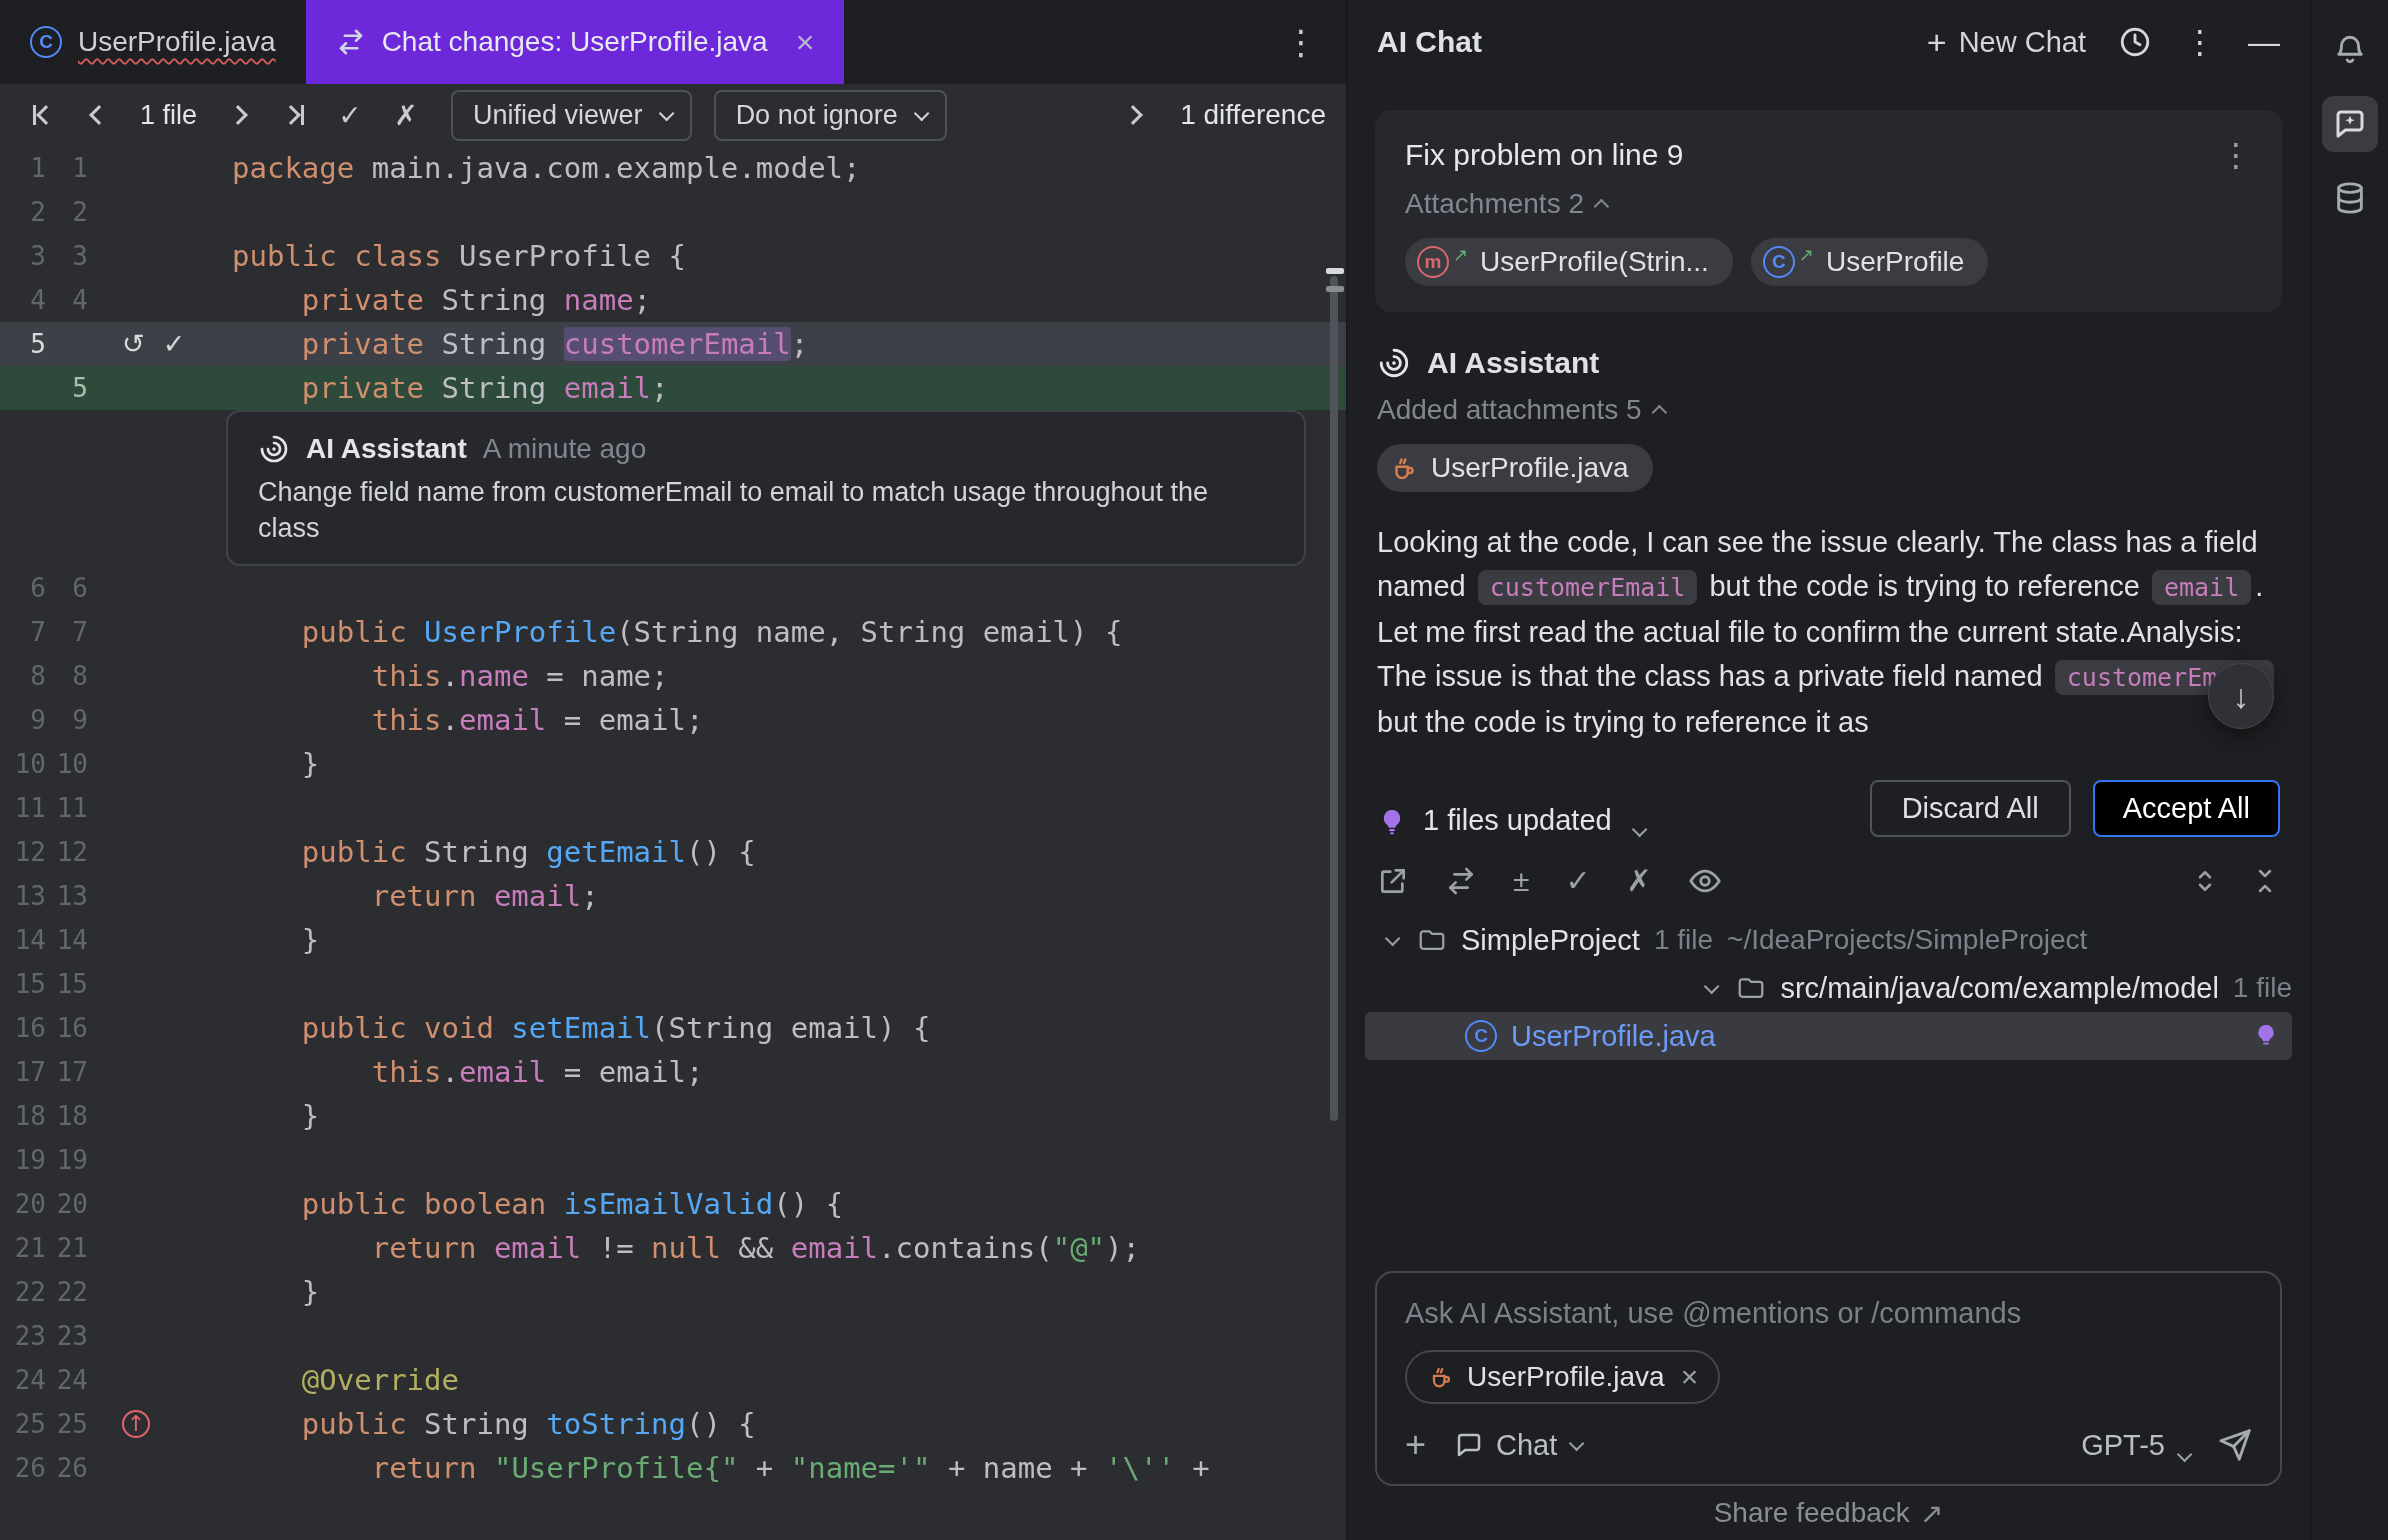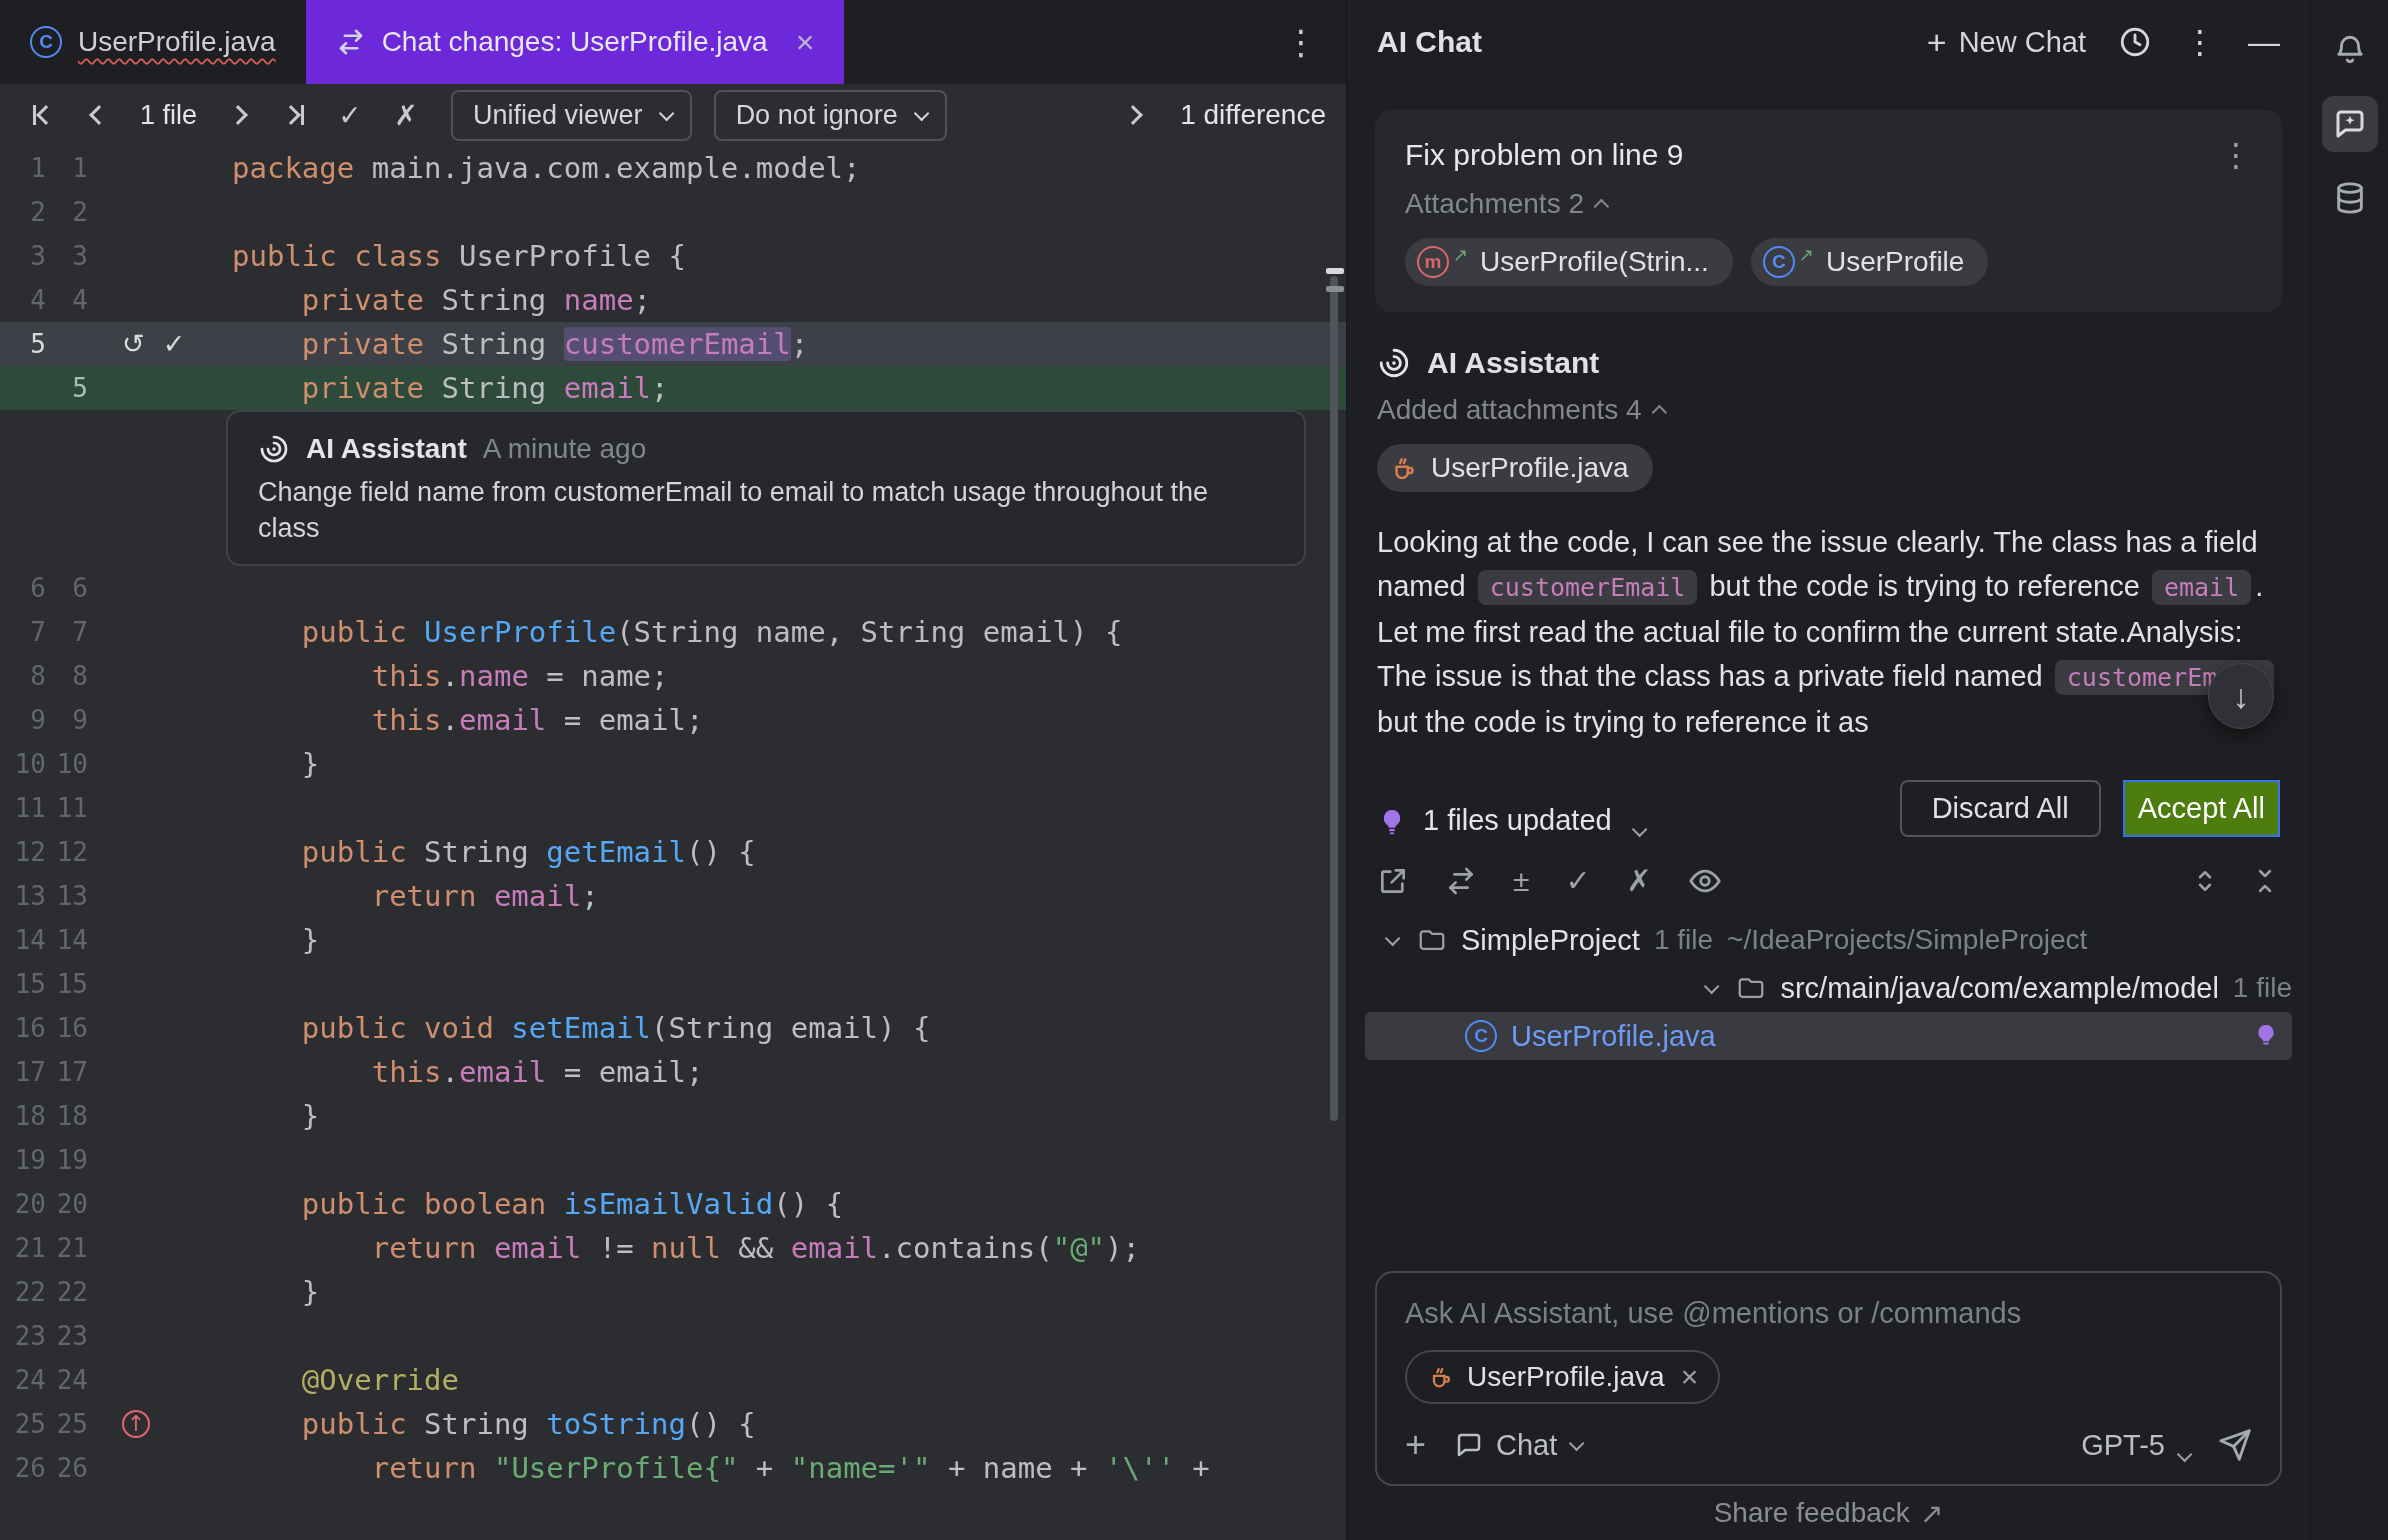--- a/index.html
+++ b/index.html
@@ -85,21 +85,21 @@
 .msg{margin-top:28px;font-size:29px;line-height:44px;color:#e0e2e6}
 .inline-code{font-family:"DejaVu Sans Mono",monospace;font-size:25px;background:#3a3c41;color:#c77dbb;border-radius:8px;padding:3px 12px;margin:0 4px;white-space:nowrap}
 
 .fab{position:absolute;right:36px;top:663px;width:66px;height:66px;border-radius:50%;background:#2f3136;border:1px solid #46484e;display:flex;align-items:center;justify-content:center;font-size:34px;color:#c7c9ce;box-shadow:0 6px 18px rgba(0,0,0,.45);cursor:pointer}
 
 .updated-row{margin-top:36px;padding:0 30px;display:flex;align-items:flex-end;gap:16px;flex:none}
 .ur-label{font-size:29px;color:#e3e5e9}
 .ur-chev{color:#9da0a8;display:inline-flex;margin-left:4px}
 .ur-buttons{margin-left:auto;display:flex;gap:22px}
 .btn-sec{border:2px solid #50535a;border-radius:8px;padding:10px 30px;font-size:29px;color:#dfe1e5;cursor:pointer}
-.btn-pri{background:#4d7c0f;border:2px solid #3574f0;border-radius:0;padding:10px 13px;font-size:29px;color:#fff;cursor:pointer}
+.btn-pri{background:#000000;border:2px solid #3574f0;border-radius:8px;padding:10px 28px;font-size:29px;color:#fff;cursor:pointer}
 
 .tools-row{margin-top:26px;padding:0 30px;display:flex;align-items:center;gap:36px;color:#9da0a8;flex:none;font-size:30px}
 .ticon{display:inline-flex;align-items:center;justify-content:center;cursor:pointer}
 .tools-right{margin-left:auto;display:flex;gap:30px}
 
 .tree{margin-top:18px;padding:0 18px;flex:none;font-size:29px}
 .trow{height:48px;display:flex;align-items:center;gap:14px;border-radius:6px;cursor:pointer}
 .trow.sel{background:#393b40}
 .t-name{color:#e0e2e6}
 .trow.sel .t-name{color:#6d9bf5}
@@ -289,21 +289,21 @@
         <span class="swirl">
           <svg viewBox="0 0 24 24" width="34" height="34" fill="none" stroke="currentColor" stroke-width="2" stroke-linecap="round">
               <path d="M12 3a9 9 0 1 1-9 9"></path>
               <path d="M12 7.5a4.5 4.5 0 1 1-4.5 4.5"></path>
               <circle cx="12" cy="12" r="1.3" fill="currentColor" stroke="none"></circle>
             </svg>
         </span>
         <span>AI Assistant</span>
       </div>
       <div class="gray-row">
-        <span>Added attachments 4</span>
+        <span>Added attachments 5</span>
         <i class="chev sm up"></i>
       </div>
       <div class="chips">
         <span class="chip">
           <span>
             <svg viewBox="0 0 24 24" width="30" height="30" fill="none" stroke="#d77d4d" stroke-width="2" stroke-linecap="round" stroke-linejoin="round">
                 <path d="M6 11h9v4.5a4.5 4.5 0 0 1-9 0z"></path>
                 <path d="M15 12h1.8a2 2 0 0 1 0 4H15"></path>
                 <path d="M9 8c0-1.4 1-1.4 1-2.8"></path>
                 <path d="M12 8c0-1.4 1-1.4 1-2.8"></path>

